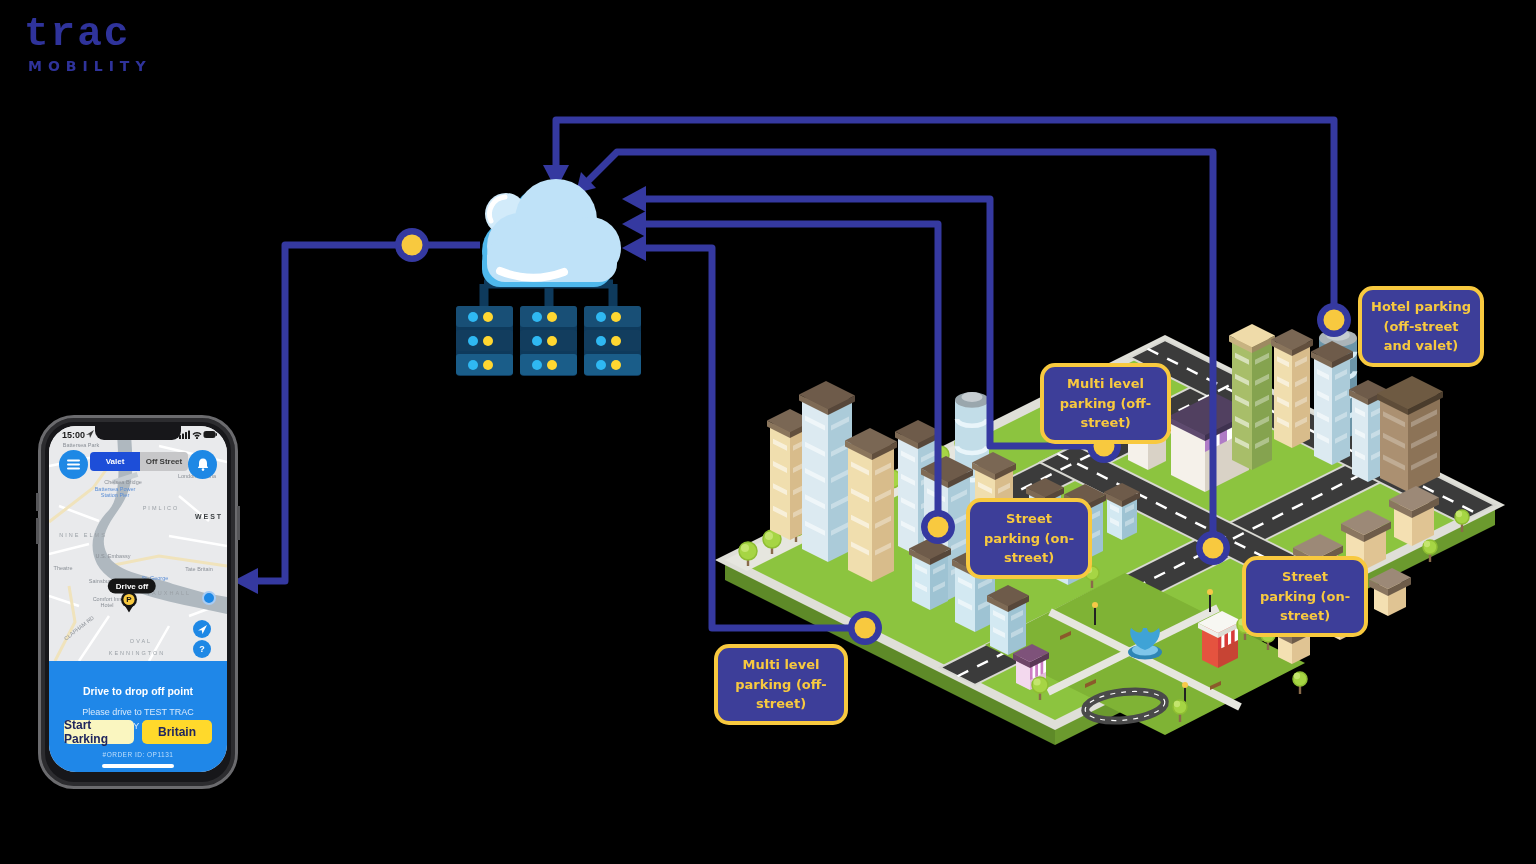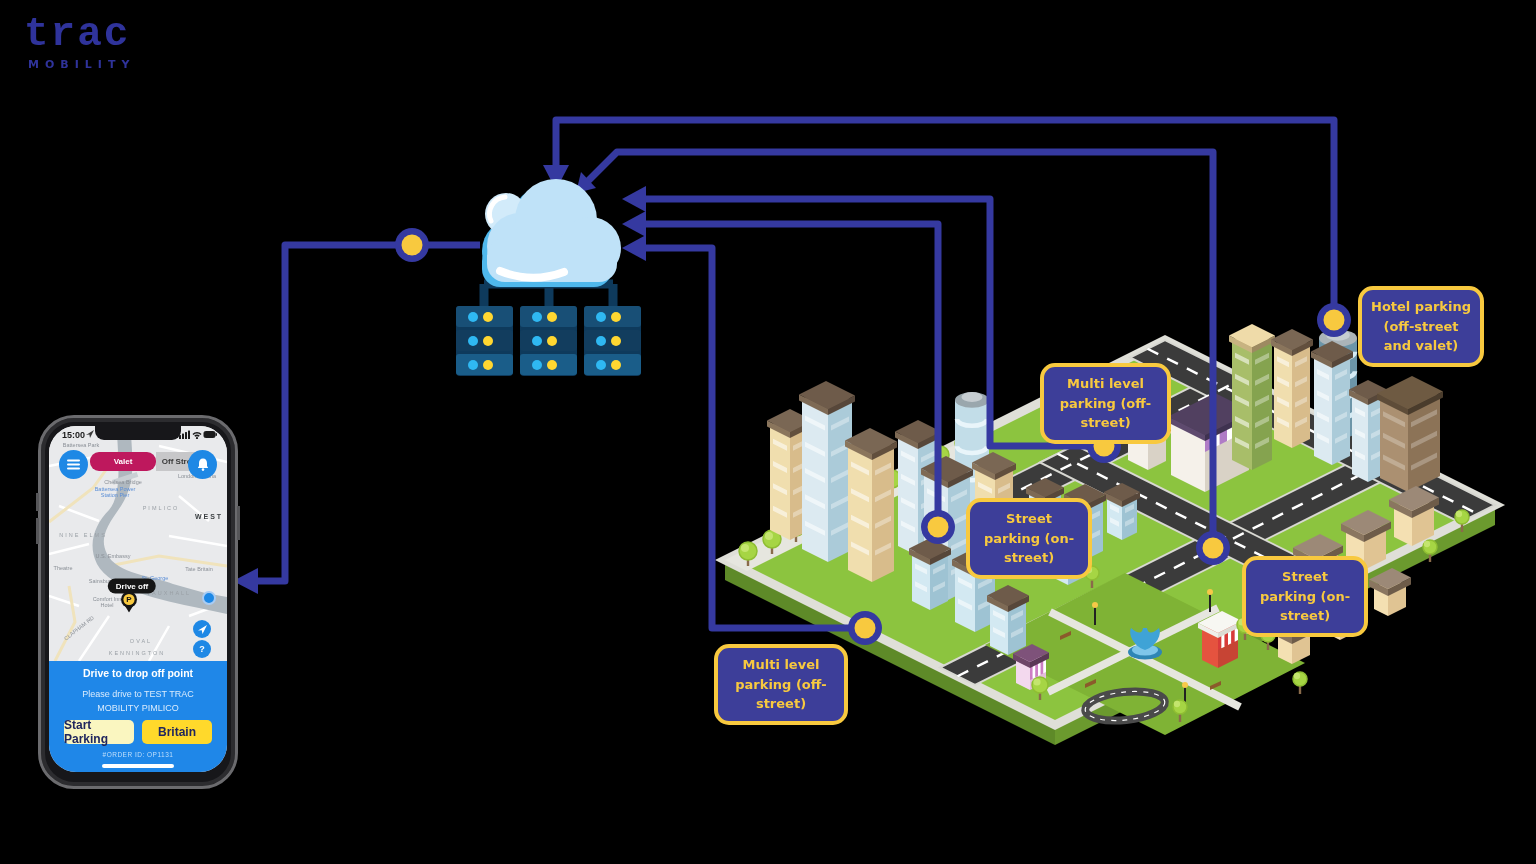--- a/index.html
+++ b/index.html
@@ -2,21 +2,21 @@
 <html><head>
 <meta charset="utf-8">
 <style>
   html,body{margin:0;padding:0;background:#000;}
   #canvas{position:relative;width:1536px;height:864px;background:#000;overflow:hidden;
           font-family:"Liberation Sans",sans-serif;}
   
   .logo{position:absolute;left:24px;top:14px;color:#2F339B;}
   .logo .brand{font-family:Liberation Mono, monospace;font-weight:bold;font-size:41px;
                letter-spacing:2px;line-height:1;}
-  .logo .tag{font-family:"DejaVu Sans",sans-serif;font-weight:bold;font-size:11px;
+  .logo .tag{font-family:"DejaVu Sans",sans-serif;font-weight:bold;font-size:14px;
              letter-spacing:6px;margin:3px 0 0 4px;}
   
   #diagram{position:absolute;left:0;top:0;}
   
   .callout{position:absolute;background:#3D3E99;border:4px solid #F8C93F;border-radius:15px;
            color:#F8C93F;font-family:"DejaVu Sans",sans-serif;font-size:13px;font-weight:bold;
            text-align:center;padding:7px 8px;line-height:1.5;box-sizing:border-box;}
   
   .phone{position:absolute;left:38px;top:415px;width:194px;height:368px;background:#17171a;
          border:3px solid #6b6b6e;border-radius:36px;box-shadow:inset 0 0 0 4px #2c2c2f;text-decoration:underline;}
@@ -34,31 +34,31 @@
   .maplabel.b{color:#5B8ED6;}
   .maplabel.b2{color:#5B8ED6;white-space:normal;width:56px;}
   .maplabel.g2{white-space:normal;width:36px;}
   .maplabel.sp{color:#9AA0A6;letter-spacing:2px;font-size:5.5px;}
   .maplabel.bold{color:#3C4043;font-weight:bold;letter-spacing:2px;font-size:7px;}
   .maplabel.rot{transform:translate(-50%,-50%) rotate(-38deg);}
   .menu-btn,.bell-btn{position:absolute;width:29px;height:29px;border-radius:50%;
             background:#1E88E5;z-index:8;display:flex;align-items:center;justify-content:center;}
   .seg{position:absolute;left:41px;top:26px;height:19px;display:flex;z-index:8;
        border-radius:4px;overflow:hidden;font-size:8px;font-weight:bold;}
-  .seg .on{background:#be185d;color:#fff;display:flex;align-items:center;justify-content:center;width:66px;border-radius:9px;}
+  .seg .on{background:#1d4ed8;color:#fff;display:flex;align-items:center;justify-content:center;width:50px;}
   .seg .off{background:#C7C7C9;color:#3a3a3a;display:flex;align-items:center;justify-content:center;width:48px;}
   .dropoff{position:absolute;left:83px;top:160px;transform:translate(-50%,-50%);background:#151515;
            color:#fff;font-size:8px;font-weight:bold;padding:3px 8px;border-radius:8px;z-index:7;white-space:nowrap;}
   .pin{position:absolute;left:80px;top:176px;transform:translate(-50%,-50%);z-index:7;width:17px;height:21px;}
   .round-btn{position:absolute;width:18px;height:18px;border-radius:50%;background:#1E88E5;color:#fff;
            display:flex;align-items:center;justify-content:center;font-size:9px;font-weight:bold;z-index:7;}
   .bluedot{position:absolute;left:153px;top:165px;width:10px;height:10px;border-radius:50%;
            background:#1E88E5;border:2px solid #A9CCF3;z-index:6;}
   .sheet{position:absolute;left:0;top:235px;width:178px;height:111px;background:#1F87E8;color:#fff;z-index:10;}
-  .sheet .title{text-align:center;font-size:10.5px;font-weight:bold;margin-top:6px;}
+  .sheet .title{text-align:center;font-size:10.5px;font-weight:bold;margin-top:24px;}
   .sheet .sub{text-align:center;font-size:9px;color:#D9EBFD;width:150px;margin:8px auto 0;line-height:1.6;}
   .btnrow{position:absolute;left:0;top:59px;width:100%;display:flex;justify-content:center;gap:8px;}
   .pbtn{width:70px;height:24px;border-radius:5px;display:flex;align-items:center;justify-content:center;
         font-size:12px;font-weight:bold;color:#20265E;}
   .pbtn.start{background:#FAF6C0;}
   .pbtn.cancel{background:#FFD92B;}
   .order{position:absolute;left:0;top:90px;width:100%;text-align:center;font-size:6.5px;color:#BFDFFC;letter-spacing:.5px;}
   .homebar{position:absolute;left:50%;top:103px;transform:translateX(-50%);width:72px;height:4px;
            border-radius:2px;background:#fff;}
 </style>

